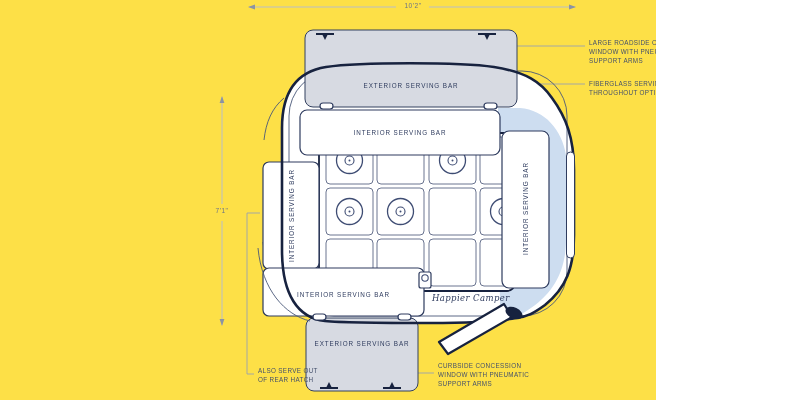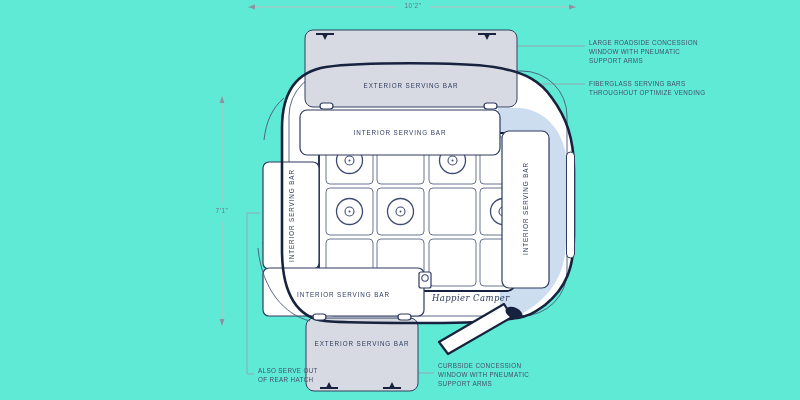--- a/index.html
+++ b/index.html
@@ -1,20 +1,20 @@
 <!DOCTYPE html>
 <html style="--line: #17223f; --thin: #4a5878; --panel: #d7dae2; --blue: #cdddf0; --text: #44506b; --dim: #b9bec8; --dimtext: #6b7386; --leader: #9aa1af;"><head>
 <meta charset="utf-8">
 <style>
   :root{
     --line:#17223f; --thin:#4a5878; --panel:#d7dae2; --blue:#cdddf0;
     --text:#44506b; --dim:#b9bec8; --dimtext:#6b7386; --leader:#9aa1af;
   }
   html,body{margin:0;padding:0;background:#ffffff;}
-  #stage{position:relative;width:800px;height:400px;background:#5eead4;overflow:hidden;
+  #stage{position:relative;width:656px;height:400px;background:#fde047;overflow:hidden;
          font-family:"Liberation Sans",sans-serif;}
   #stage svg{position:absolute;left:0;top:0;}
   .lbl{position:absolute;font-size:6.3px;letter-spacing:0.9px;color:#2e3b5e;
        text-align:center;white-space:nowrap;}
   .ann{position:absolute;font-size:6.3px;letter-spacing:0.35px;color:var(--text);
        line-height:9px;white-space:nowrap;}
   .dim{position:absolute;font-size:6.6px;letter-spacing:0.5px;color:var(--dimtext);
        text-align:center;white-space:nowrap;}
   .vlbl{position:absolute;width:110px;text-align:center;transform:rotate(-90deg);
         transform-origin:center;font-size:6.3px;letter-spacing:0.9px;color:#2e3b5e;

